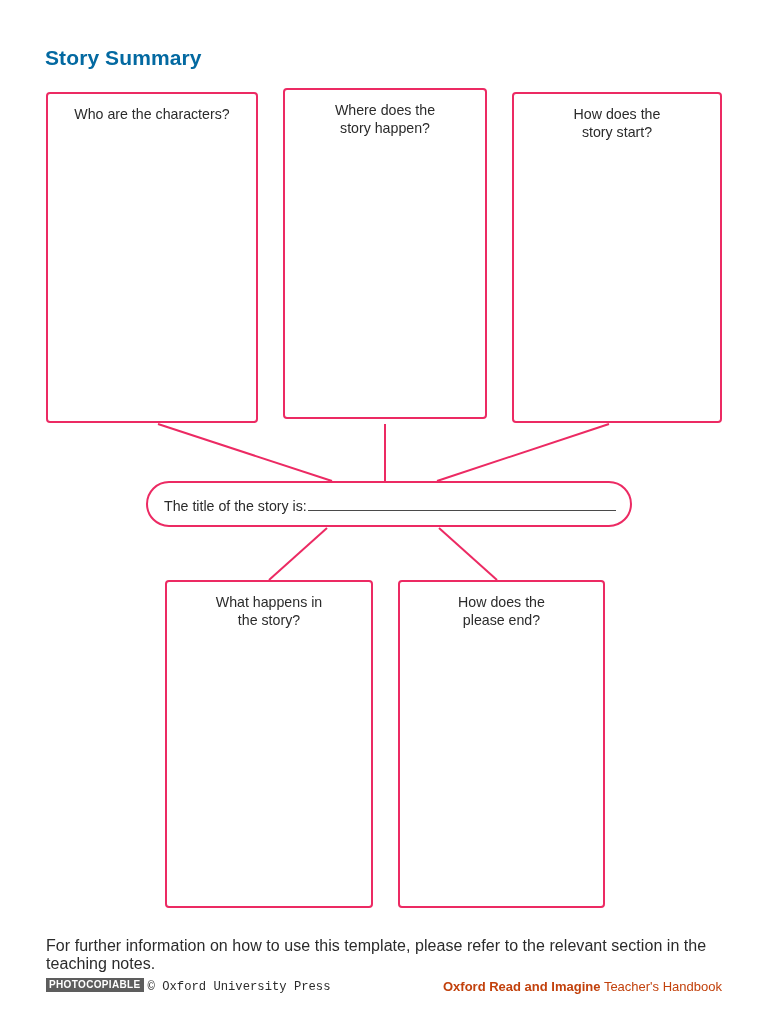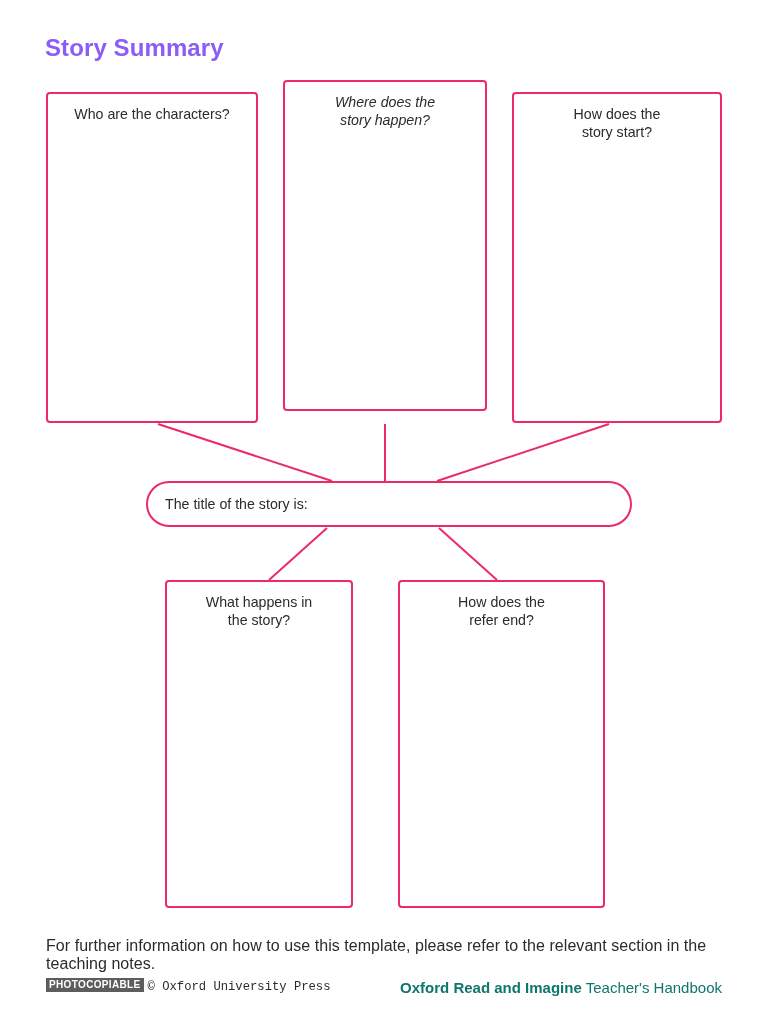--- a/index.html
+++ b/index.html
@@ -17,24 +17,24 @@
     width: 768px;
     height: 1024px;
     background: #ffffff;
     overflow: hidden;
   }
 
   
   #page-title {
     position: absolute;
     left: 45px;
-    top: 34px;
-    font-size: 24px;
+    top: 46px;
+    font-size: 21px;
     font-weight: bold;
-    color: #8b5cf6;
+    color: #0369a1;
     letter-spacing: 0.1px;
   }
 
   
   #connectors {
     position: absolute;
     left: 0;
     top: 0;
     width: 768px;
     height: 1024px;
@@ -54,23 +54,23 @@
     right: 0;
     top: 11px;
     text-align: center;
     font-size: 14.2px;
     line-height: 18px;
     color: #2b2b2b;
     padding: 0 6px;
   }
 
   #box-characters { left: 46px;  top: 92px;  width: 212px; height: 331px; }
-  #box-where      { left: 283px; top: 80px;  width: 204px; height: 331px; font-style: italic; }
+  #box-where      { left: 283px; top: 88px;  width: 204px; height: 331px; }
   #box-start      { left: 512px; top: 92px;  width: 210px; height: 331px; }
-  #box-happens    { left: 165px; top: 580px; width: 188px; height: 328px; }
+  #box-happens    { left: 165px; top: 580px; width: 208px; height: 328px; }
   #box-end        { left: 398px; top: 580px; width: 207px; height: 328px; }
 
   
   #box-title-bar {
     position: absolute;
     left: 146px;
     top: 481px;
     width: 486px;
     height: 46px;
     box-sizing: border-box;
@@ -81,21 +81,20 @@
   #title-bar-inner {
     position: absolute;
     left: 16px;
     top: 13px;
     right: 14px;
     display: flex;
     align-items: baseline;
     font-size: 14.2px;
     color: #2b2b2b;
     white-space: nowrap;
-    flex-direction: column;
   }
   #title-write-line {
     flex: 1 1 auto;
     margin-left: 1px;
     height: 14px;
     border-bottom: 1.6px solid #4a4a4a;
   }
 
   
   #footer-note {
@@ -139,22 +138,22 @@
     text-align: center;
     width: 676px;
     margin-left: -29px;
     font-size: 12.2px;
     color: #2b2b2b;
   }
   #footer-right {
     position: absolute;
     right: 0;
     top: 1px;
-    font-size: 15px;
-    color: #0f766e;
+    font-size: 13px;
+    color: #c2410c;
     white-space: nowrap;
     margin-left: 34px;
   }
   #footer-right .bold { font-weight: bold; }
 </style>
 </head>
 <body>
 
 <div id="page">
 
@@ -201,21 +200,21 @@
   <div class="qbox" id="box-happens">
     <div class="qlabel">
       <span>What happens in</span><br>
       <span>the story?</span>
     </div>
   </div>
 
   <div class="qbox" id="box-end">
     <div class="qlabel">
       <span>How does the</span><br>
-      <span>refer end?</span>
+      <span>please end?</span>
     </div>
   </div>
 
   <div id="footer-note">For further information on how to use this template, please refer to the relevant section in the teaching notes.</div>
 
   <div id="footer-bar">
     <span id="photocopiable-badge">PHOTOCOPIABLE</span><span id="copyright-text">© Oxford University Press</span>
     <span id="footer-right"><span class="bold">Oxford Read and Imagine</span> <span>Teacher's Handbook</span></span>
   </div>
 

